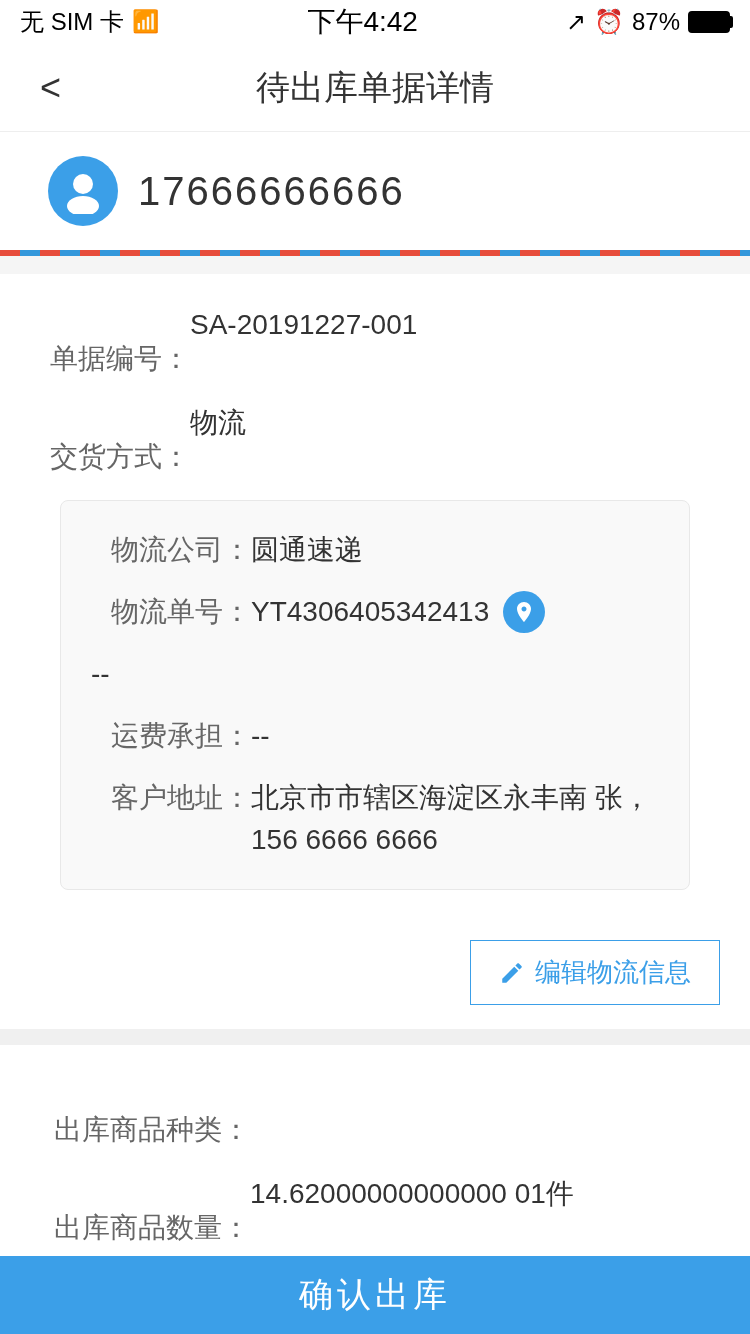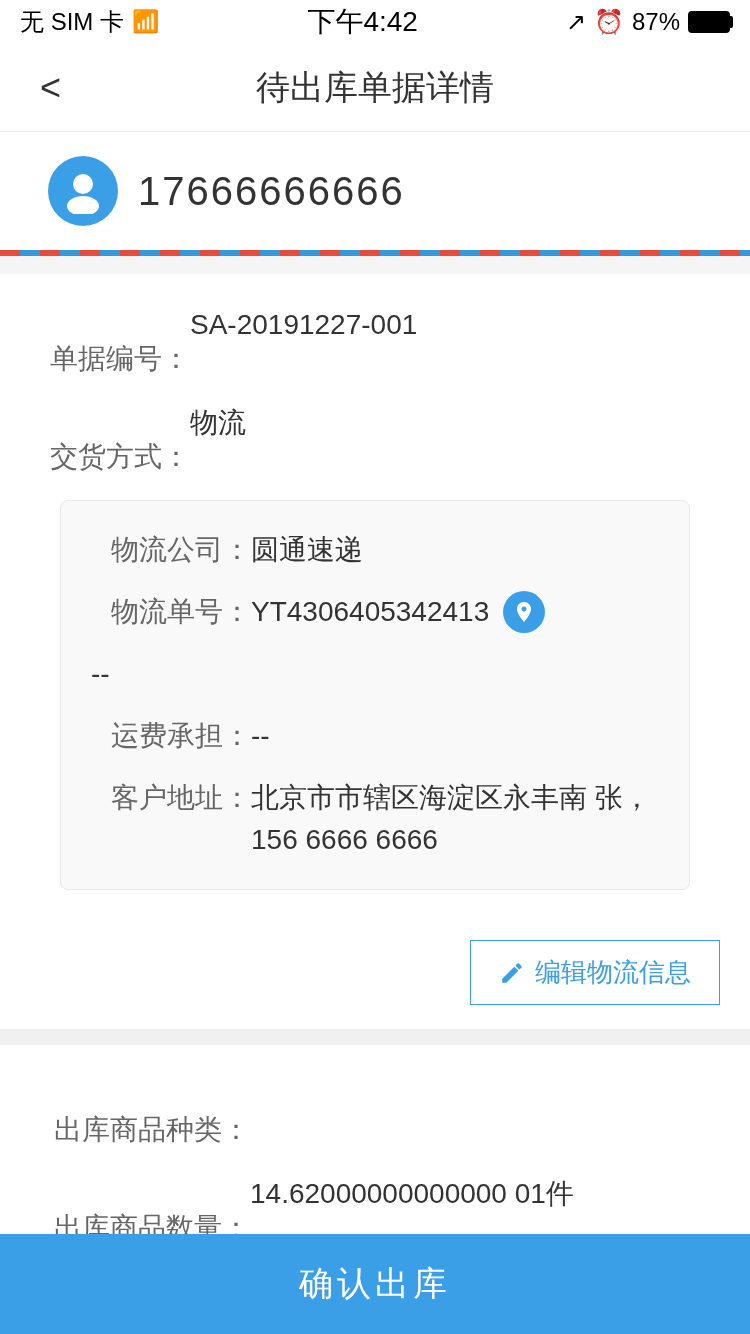--- a/index.html
+++ b/index.html
@@ -219,21 +219,21 @@
       background: #f5f5f5;
     }
 
     
     .confirm-btn-bar {
       position: fixed;
       bottom: 0;
       left: 0;
       width: 750px;
       background: #3b9fe8;
-      height: 100px;
+      height: 78px;
       display: flex;
       align-items: center;
       justify-content: center;
       cursor: pointer;
     }
     .confirm-btn-label {
       font-size: 34px;
       color: #fff;
       font-weight: 500;
       letter-spacing: 4px;

